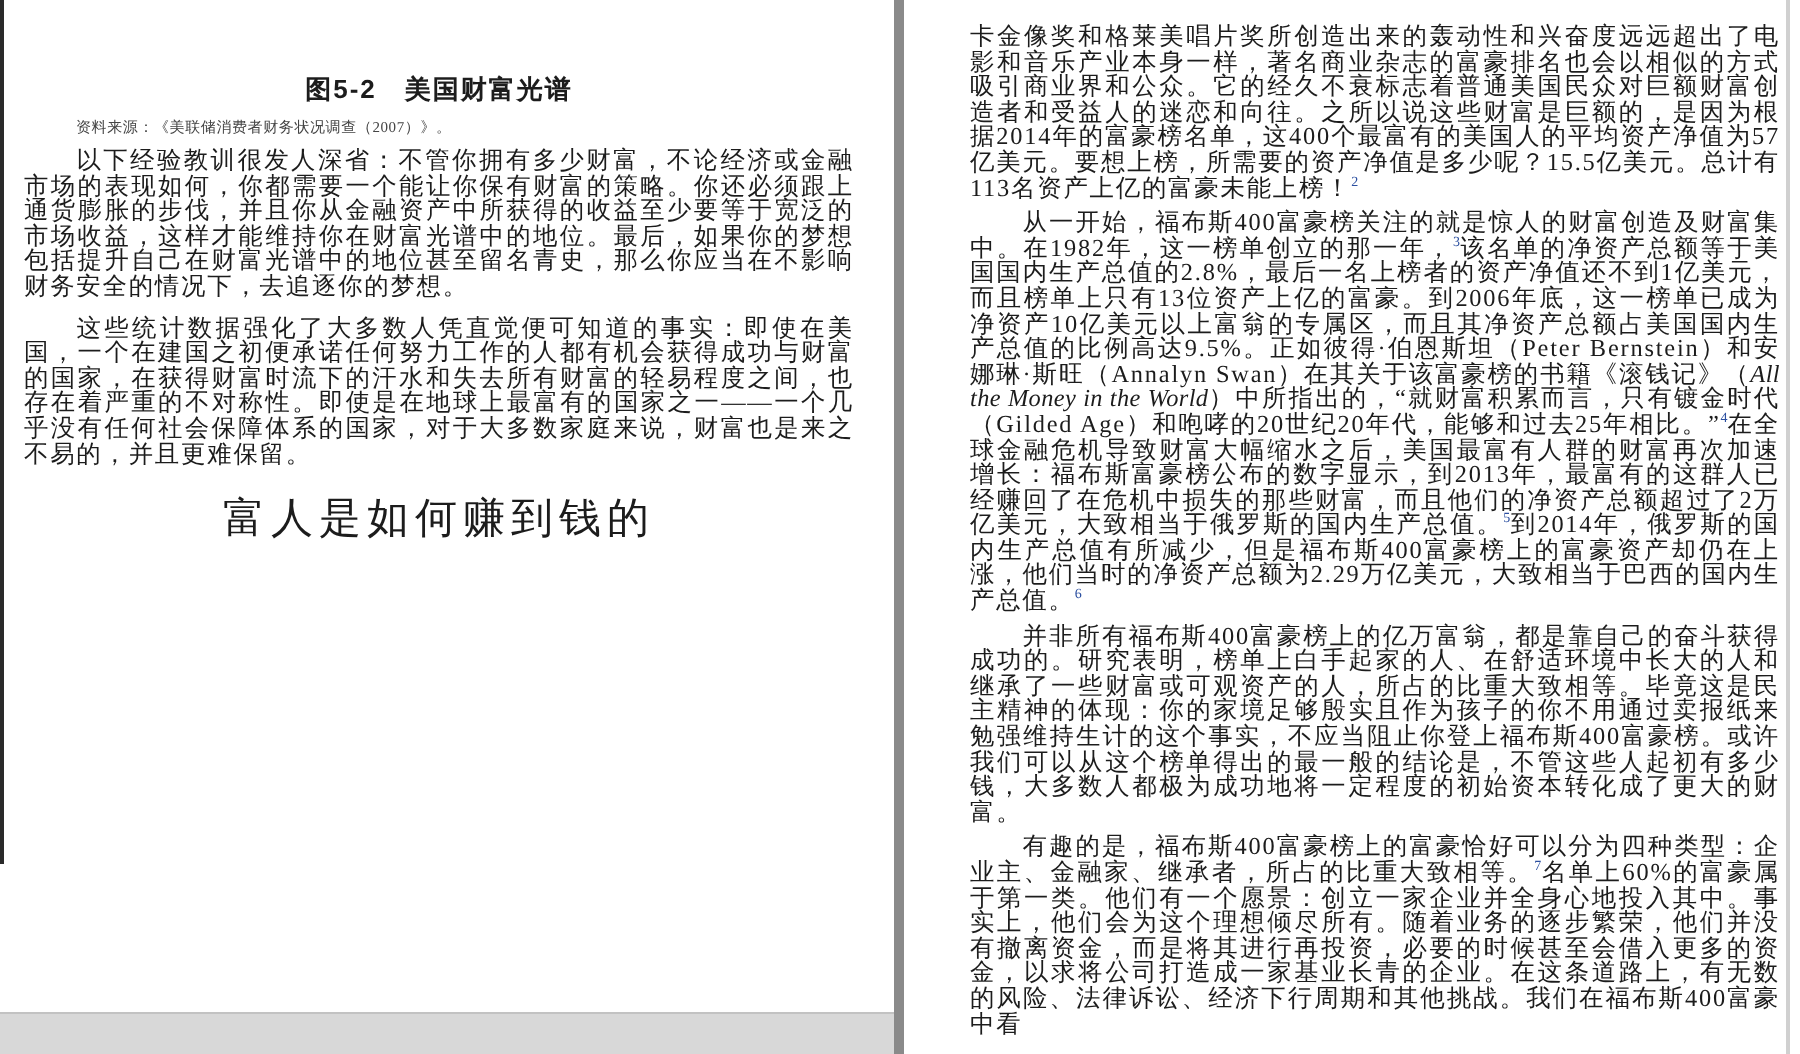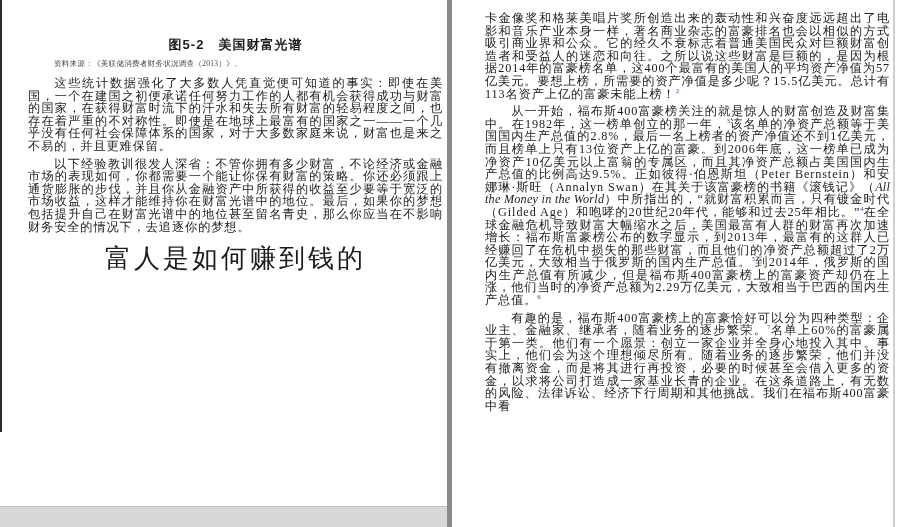--- a/index.html
+++ b/index.html
@@ -10,69 +10,70 @@
   .canvas{
     position:relative;width:900px;height:527px;overflow:hidden;
     background:var(--page_bg);color:var(--text);
     font-family:"Liberation Serif","DejaVu Serif",serif;
   }
   .edge-left{position:absolute;left:0;top:0;width:2px;height:432px;background:var(--edge);}
   .divider{position:absolute;left:447px;top:0;width:5px;height:527px;background:var(--divider);}
   .edge-right{position:absolute;left:893px;top:0;width:2px;height:527px;background:var(--edge_light);}
   .bottom-strip{position:absolute;left:0;top:506px;width:447px;height:21px;background:var(--strip);border-top:1px solid #c2c2c2;}
   .page{position:absolute;top:0;box-sizing:border-box;}
-  .page-left{left:28px;width:415px;height:364px;}
+  .page-left{left:12px;width:415px;height:364px;}
   .page-right{left:485px;width:405px;height:452px;padding-top:12px;}
   .fig-caption{
     margin-top:36px;text-align:center;font-size:13px;font-weight:bold;
     font-family:"Liberation Sans","DejaVu Sans",sans-serif;letter-spacing:1px;
   }
   .source-note{margin-top:5px;margin-left:26px;font-size:7.5px;color:#444;letter-spacing:0.3px;}
   .para{
     margin:5px 0 0 0;font-size:12.2px;line-height:12.6px;letter-spacing:0.9px;
     text-align:justify;text-justify:inter-ideograph;text-indent:2.15em;
   }
   .para.noindent{text-indent:0;}
   .page-left .para.first{margin-top:8px;}
   .page-right .para{line-height:12.6px;}
   .page-right .para:first-child{margin-top:0;}
   .section-heading{
-    margin:14px 0 0 0;text-align:center;font-size:26px;font-weight:400;
+    margin:14px 0 0 0;text-align:center;font-size:21px;font-weight:400;
     letter-spacing:3px;line-height:24px;
   }
   .after-heading .para{margin-top:18px;}
   sup.fn{
     font-size:7px;color:var(--footnote);line-height:0;vertical-align:super;
     letter-spacing:0;cursor:pointer;
   }
   i{letter-spacing:0.2px;}
 </style>
 </head>
 <body>
 
 <div class="canvas">
 
   <div class="edge-left"></div>
 
   <div class="page page-left">
     <div class="fig-caption">图5-2　美国财富光谱</div>
-    <div class="source-note">资料来源：《美联储消费者财务状况调查（2013）》。</div>
+    <div class="source-note">资料来源：《美联储消费者财务状况调查（2007）》。</div>
     <div>
+        <p class="para"><span>以下经验教训很发人深省：不管你拥有多少财富，不论经济或金融市场的表现如何，你都需要一个能让你保有财富的策略。你还必须跟上通货膨胀的步伐，并且你从金融资产中所获得的收益至少要等于宽泛的市场收益，这样才能维持你在财富光谱中的地位。最后，如果你的梦想包括提升自己在财富光谱中的地位甚至留名青史，那么你应当在不影响财务安全的情况下，去追逐你的梦想。</span></p>
         <p class="para first"><span>这些统计数据强化了大多数人凭直觉便可知道的事实：即使在美国，一个在建国之初便承诺任何努力工作的人都有机会获得成功与财富的国家，在获得财富时流下的汗水和失去所有财富的轻易程度之间，也存在着严重的不对称性。即使是在地球上最富有的国家之一——一个几乎没有任何社会保障体系的国家，对于大多数家庭来说，财富也是来之不易的，并且更难保留。</span></p>
-        <p class="para"><span>以下经验教训很发人深省：不管你拥有多少财富，不论经济或金融市场的表现如何，你都需要一个能让你保有财富的策略。你还必须跟上通货膨胀的步伐，并且你从金融资产中所获得的收益至少要等于宽泛的市场收益，这样才能维持你在财富光谱中的地位。最后，如果你的梦想包括提升自己在财富光谱中的地位甚至留名青史，那么你应当在不影响财务安全的情况下，去追逐你的梦想。</span></p>
       </div>
     <h1 class="section-heading">富人是如何赚到钱的</h1>
   </div>
 
   <div class="divider"></div>
 
   <div class="page page-right">
     <div>
         <p class="para noindent first"><span>卡金像奖和格莱美唱片奖所创造出来的轰动性和兴奋度远远超出了电影和音乐产业本身一样，著名商业杂志的富豪排名也会以相似的方式吸引商业界和公众。它的经久不衰标志着普通美国民众对巨额财富创造者和受益人的迷恋和向往。之所以说这些财富是巨额的，是因为根据2014年的富豪榜名单，这400个最富有的美国人的平均资产净值为57亿美元。要想上榜，所需要的资产净值是多少呢？15.5亿美元。总计有113名资产上亿的富豪未能上榜！</span><sup class="fn">2</sup></p>
         <p class="para"><span>从一开始，福布斯400富豪榜关注的就是惊人的财富创造及财富集中。在1982年，这一榜单创立的那一年，</span><sup class="fn">3</sup><span>该名单的净资产总额等于美国国内生产总值的2.8%，最后一名上榜者的资产净值还不到1亿美元，而且榜单上只有13位资产上亿的富豪。到2006年底，这一榜单已成为净资产10亿美元以上富翁的专属区，而且其净资产总额占美国国内生产总值的比例高达9.5%。正如彼得·伯恩斯坦（Peter Bernstein）和安娜琳·斯旺（Annalyn Swan）在其关于该富豪榜的书籍《滚钱记》（</span><i>All the Money in the World</i><span>）中所指出的，“就财富积累而言，只有镀金时代（Gilded Age）和咆哮的20世纪20年代，能够和过去25年相比。”</span><sup class="fn">4</sup><span>在全球金融危机导致财富大幅缩水之后，美国最富有人群的财富再次加速增长：福布斯富豪榜公布的数字显示，到2013年，最富有的这群人已经赚回了在危机中损失的那些财富，而且他们的净资产总额超过了2万亿美元，大致相当于俄罗斯的国内生产总值。</span><sup class="fn">5</sup><span>到2014年，俄罗斯的国内生产总值有所减少，但是福布斯400富豪榜上的富豪资产却仍在上涨，他们当时的净资产总额为2.29万亿美元，大致相当于巴西的国内生产总值。</span><sup class="fn">6</sup></p>
-        <p class="para"><span>有趣的是，福布斯400富豪榜上的富豪恰好可以分为四种类型：企业主、金融家、继承者，随着业务的逐步繁荣。</span><sup class="fn">7</sup><span>名单上60%的富豪属于第一类。他们有一个愿景：创立一家企业并全身心地投入其中。事实上，他们会为这个理想倾尽所有。随着业务的逐步繁荣，他们并没有撤离资金，而是将其进行再投资，必要的时候甚至会借入更多的资金，以求将公司打造成一家基业长青的企业。在这条道路上，有无数的风险、法律诉讼、经济下行周期和其他挑战。我们在福布斯400富豪中看</span></p>
+        <p class="para"><span>并非所有福布斯400富豪榜上的亿万富翁，都是靠自己的奋斗获得成功的。研究表明，榜单上白手起家的人、在舒适环境中长大的人和继承了一些财富或可观资产的人，所占的比重大致相等。毕竟这是民主精神的体现：你的家境足够殷实且作为孩子的你不用通过卖报纸来勉强维持生计的这个事实，不应当阻止你登上福布斯400富豪榜。或许我们可以从这个榜单得出的最一般的结论是，不管这些人起初有多少钱，大多数人都极为成功地将一定程度的初始资本转化成了更大的财富。</span></p>
+        <p class="para"><span>有趣的是，福布斯400富豪榜上的富豪恰好可以分为四种类型：企业主、金融家、继承者，所占的比重大致相等。</span><sup class="fn">7</sup><span>名单上60%的富豪属于第一类。他们有一个愿景：创立一家企业并全身心地投入其中。事实上，他们会为这个理想倾尽所有。随着业务的逐步繁荣，他们并没有撤离资金，而是将其进行再投资，必要的时候甚至会借入更多的资金，以求将公司打造成一家基业长青的企业。在这条道路上，有无数的风险、法律诉讼、经济下行周期和其他挑战。我们在福布斯400富豪中看</span></p>
       </div>
   </div>
 
   <div class="bottom-strip"></div>
   <div class="edge-right"></div>
 
 </div>
 
 </body></html>

